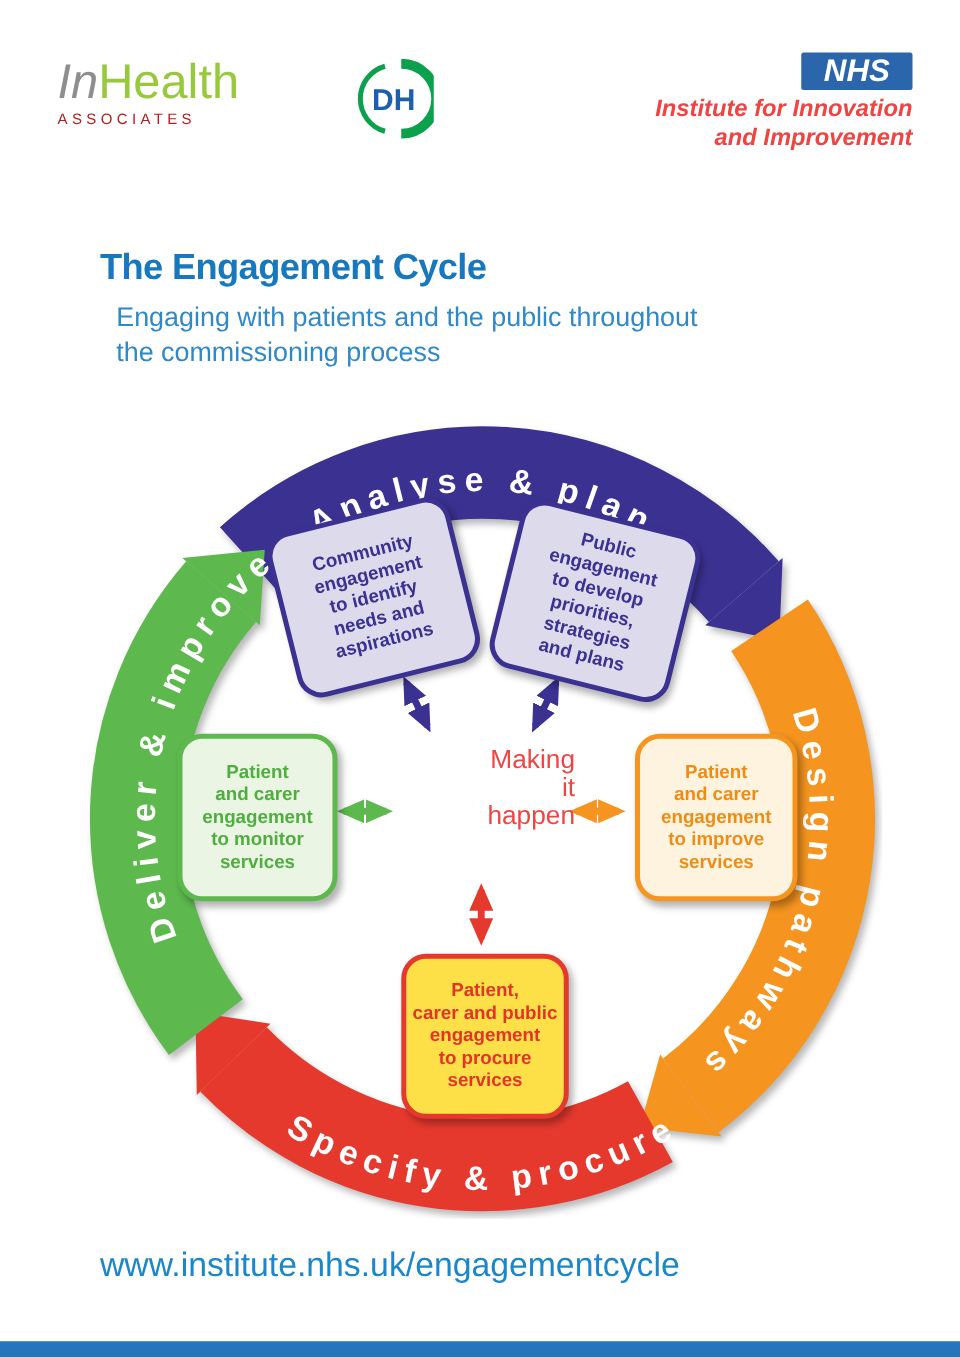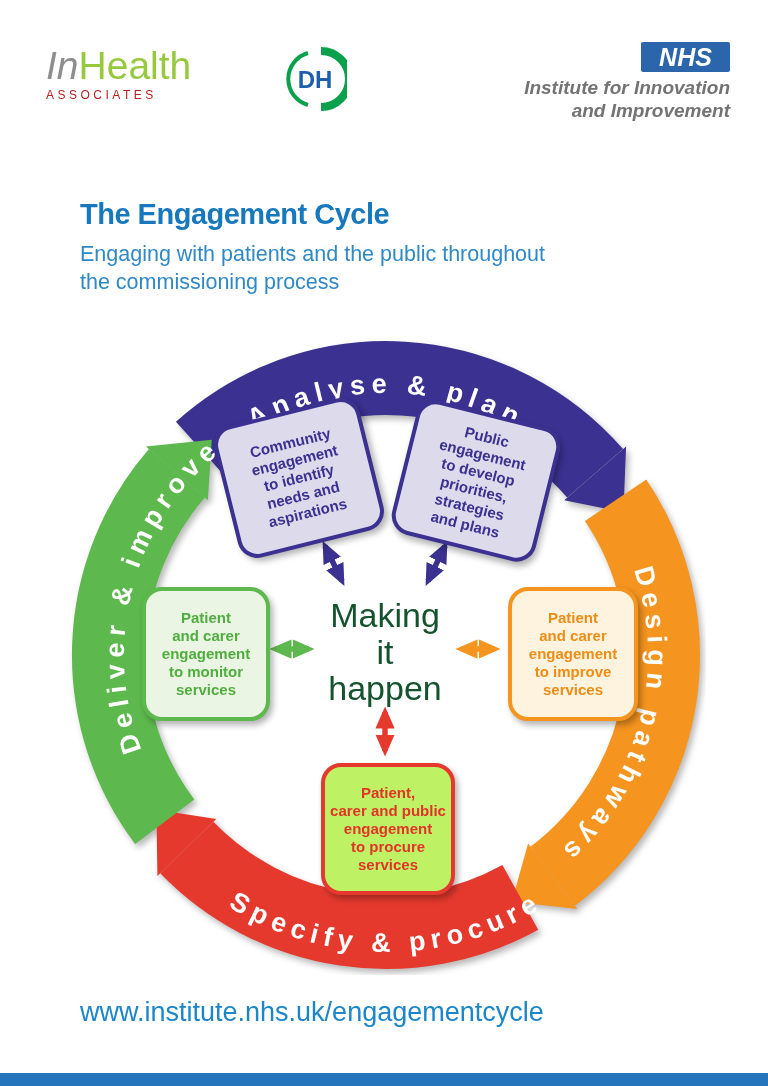--- a/index.html
+++ b/index.html
@@ -14,50 +14,50 @@
   .logo-inhealth .health{color:#97c93d;}
   .logo-inhealth .assoc{margin-top:3px;font-size:12px;letter-spacing:3.5px;color:#b91c1c;}
 
   .logo-dh{position:absolute;left:283px;top:47px;display:flex;align-items:center;gap:10px;}
   .logo-dh .dh-name{font-size:23px;font-style:italic;color:#3b72ae;line-height:1.18;}
 
   .logo-nhs{position:absolute;right:38px;top:42px;display:flex;flex-direction:column;align-items:flex-end;}
   .nhs-box{width:89px;height:30px;background:#2b65ab;border-radius:2px;
     display:flex;align-items:center;justify-content:center;
     color:#fff;font-weight:bold;font-style:italic;font-size:25px;line-height:1;}
-  .nhs-org{margin-top:4px;text-align:right;font-size:19px;font-weight:bold;font-style:italic;color:#737373;line-height:1.22;}
+  .nhs-org{margin-top:4px;text-align:right;font-size:19px;font-weight:bold;font-style:italic;color:#ef4444;line-height:1.22;}
 
   
   .title-block{position:absolute;left:80px;top:198px;width:600px;}
   .title-block h1{margin:0;font-size:29px;font-weight:bold;color:#1778bd;letter-spacing:-0.5px;}
-  .subtitle{margin-top:10px;font-size:21.5px;color:#2f89c6;line-height:1.28;}
+  .subtitle{margin-top:10px;font-size:21.5px;color:#2f89c6;line-height:1.28;margin-left:13px;}
 
   
   .diagram{position:absolute;left:66px;top:335px;width:640px;height:640px;}
   .diagram svg{position:absolute;left:0;top:0;}
   .ring{filter:drop-shadow(3px 4px 3px rgba(0,0,0,0.28));}
   .arc-label{font-family:"Liberation Sans",sans-serif;font-size:27px;font-weight:bold;fill:#ffffff;letter-spacing:6px;}
 
   .cbox{position:absolute;border-style:solid;border-width:4px;border-radius:20px;
     display:flex;align-items:center;justify-content:center;text-align:center;
     font-size:15px;font-weight:bold;line-height:1.2;
     box-shadow:3px 4px 6px rgba(0,0,0,0.3);}
   .box-community{left:158px;top:75px;width:142px;height:128px;transform:rotate(-14deg);
     background:#dcdaeb;border-color:#3b3191;color:#3b3191;}
   .box-public{left:336px;top:77px;width:140px;height:130px;transform:rotate(14deg);
     background:#dcdaeb;border-color:#3b3191;color:#3b3191;}
   .box-monitor{left:76px;top:252px;width:120px;height:126px;
     background:#ebf5e3;border-color:#5db84d;color:#4fae3f;}
   .box-improve{left:442px;top:252px;width:122px;height:126px;
     background:#fdf3de;border-color:#f5941f;color:#ee8d15;}
   .box-procure{left:255px;top:428px;width:126px;height:124px;
-    background:#bef264;border-color:#e6392e;color:#e2352a;}
+    background:#fde047;border-color:#e6392e;color:#e2352a;}
 
-  .center-text{position:absolute;left:244px;top:262px;width:150px;text-align:center;
-    font-size:34px;font-weight:500;color:#14532d;line-height:1.08;}
+  .center-text{position:absolute;left:244px;top:262px;width:150px;text-align:right;
+    font-size:21px;font-weight:500;color:#ef4444;line-height:1.08;}
 
   
   .url{position:absolute;left:80px;top:997px;font-size:27px;font-weight:500;color:#1b86c8;text-decoration:none;text-align:right;}
   .footer-bar{position:absolute;left:0;right:0;bottom:0;height:13px;background:#2575bd;}
 </style>
 </head>
 <body>
 
 <div class="logo-inhealth">
   <div class="wordmark"><span class="in">In</span><span class="health">Health</span></div>

